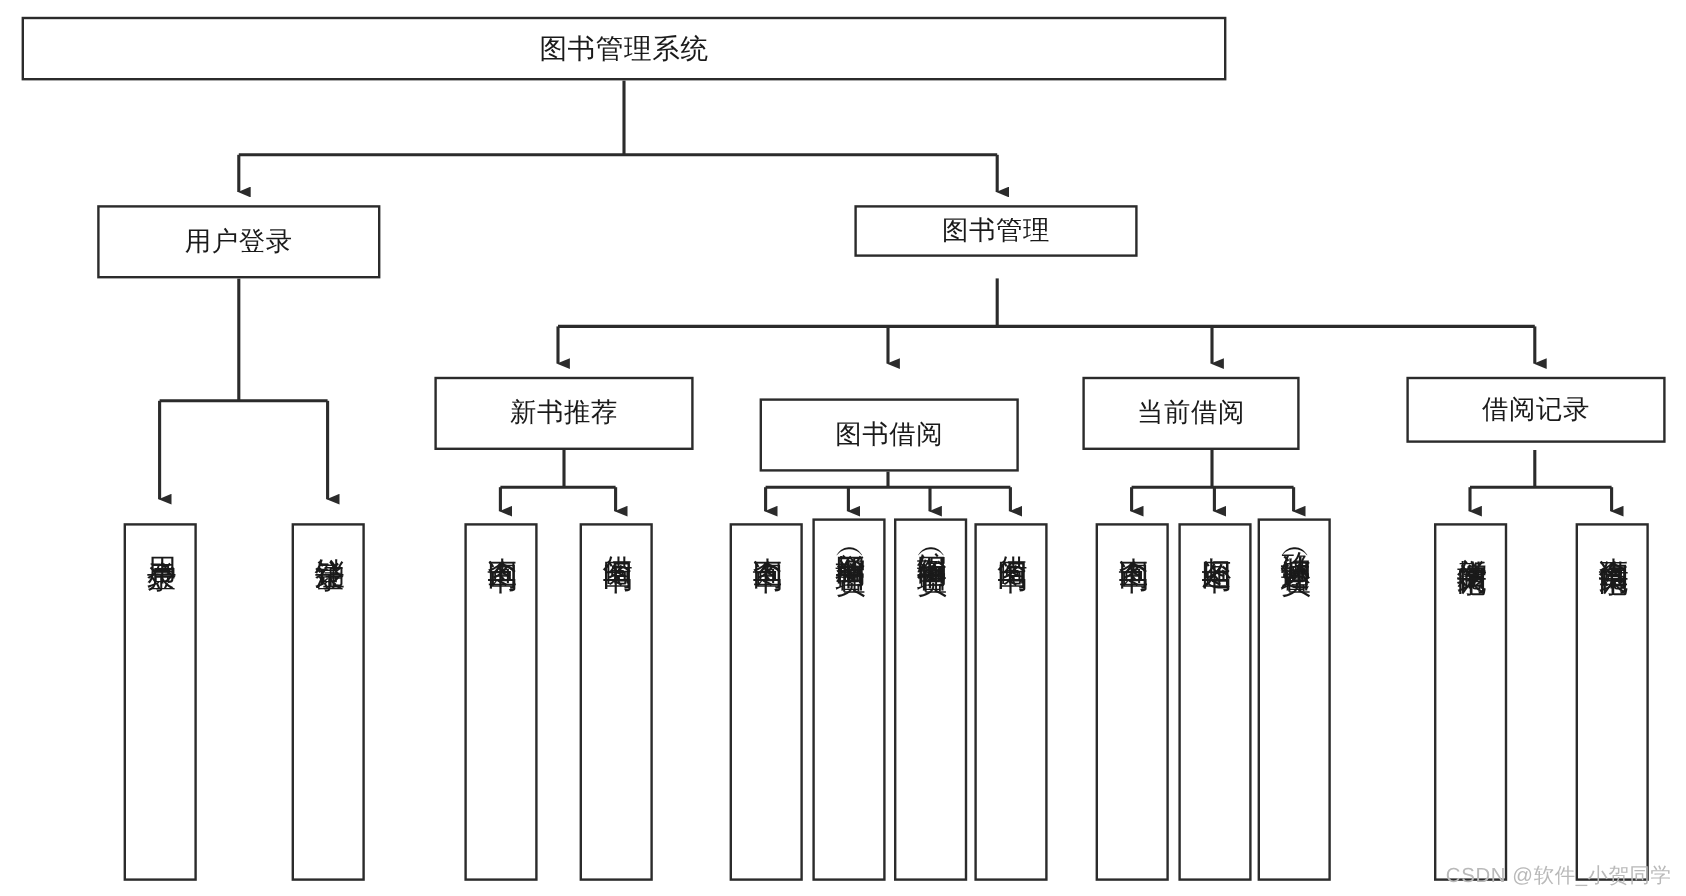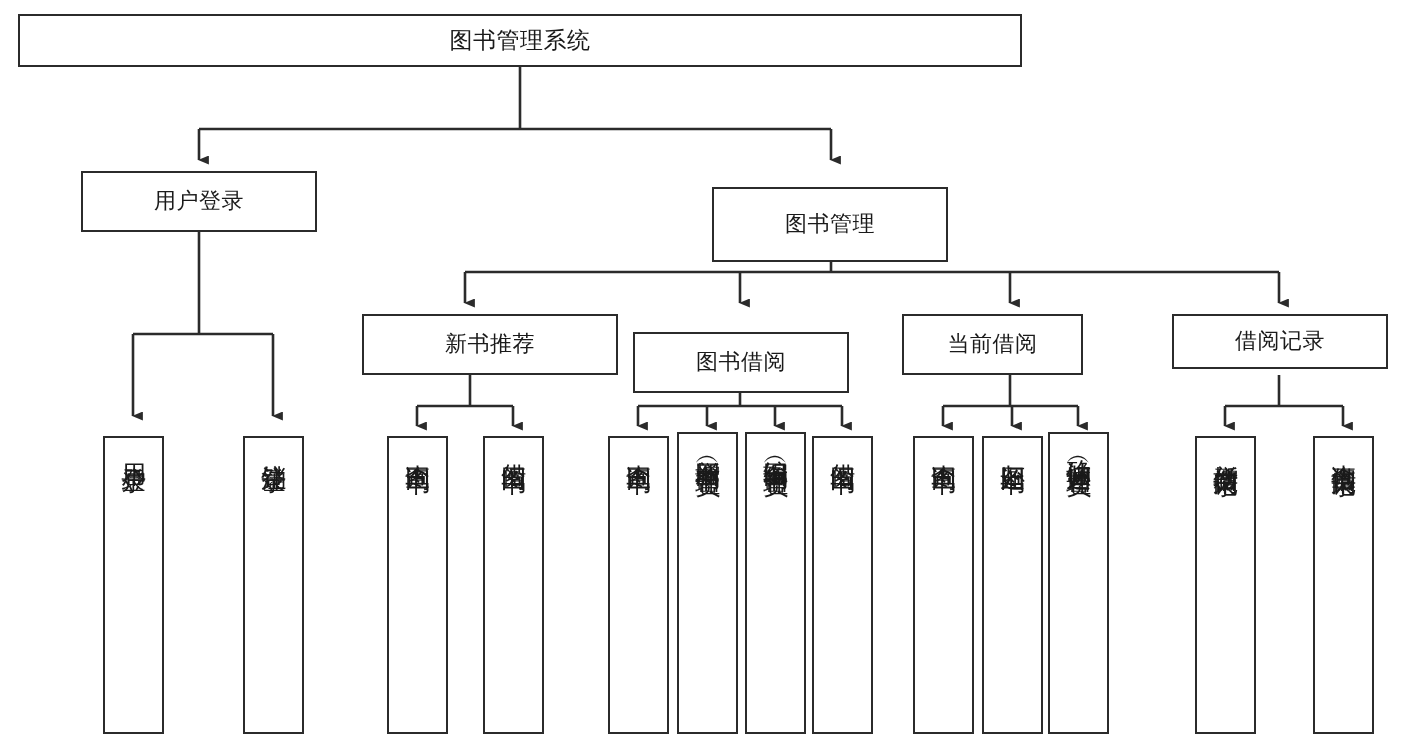--- a/index.html
+++ b/index.html
@@ -134,25 +134,25 @@
     </g>
   </svg>
 
   <div class="node h root" style="left:18px; top:14px; width:1004px; height:53px;">
     <span class="lbl">图书管理系统</span>
   </div>
 
   <div class="node h" style="left:81px; top:171px; width:236px; height:61px;">
     <span class="lbl">用户登录</span>
   </div>
-  <div class="node h" style="left:712px; top:171px; width:236px; height:75px;margin-top:16px;">
+  <div class="node h" style="left:712px; top:171px; width:236px; height:43px;">
     <span class="lbl">图书管理</span>
   </div>
 
-  <div class="node h" style="left:362px; top:314px; width:256px; height:61px;">
+  <div class="node h" style="left:362px; top:314px; width:216px; height:61px;">
     <span class="lbl">新书推荐</span>
   </div>
   <div class="node h" style="left:633px; top:332px; width:216px; height:61px;">
     <span class="lbl">图书借阅</span>
   </div>
   <div class="node h" style="left:902px; top:314px; width:181px; height:61px;">
     <span class="lbl">当前借阅</span>
   </div>
   <div class="node h" style="left:1172px; top:314px; width:216px; height:55px;">
     <span class="lbl">借阅记录</span>
@@ -195,14 +195,15 @@
     <span class="lbl">确认归还（管理员）</span>
   </div>
 
   <div class="node v" style="left:1195px; top:436px; width:61px; height:298px;">
     <span class="lbl">新增借阅记录</span>
   </div>
   <div class="node v" style="left:1313px; top:436px; width:61px; height:298px;">
     <span class="lbl">查询借阅记录</span>
   </div>
 
+  <div class="watermark">CSDN @软件_小贺同学</div>
 
 </div>
 
 </body></html>

